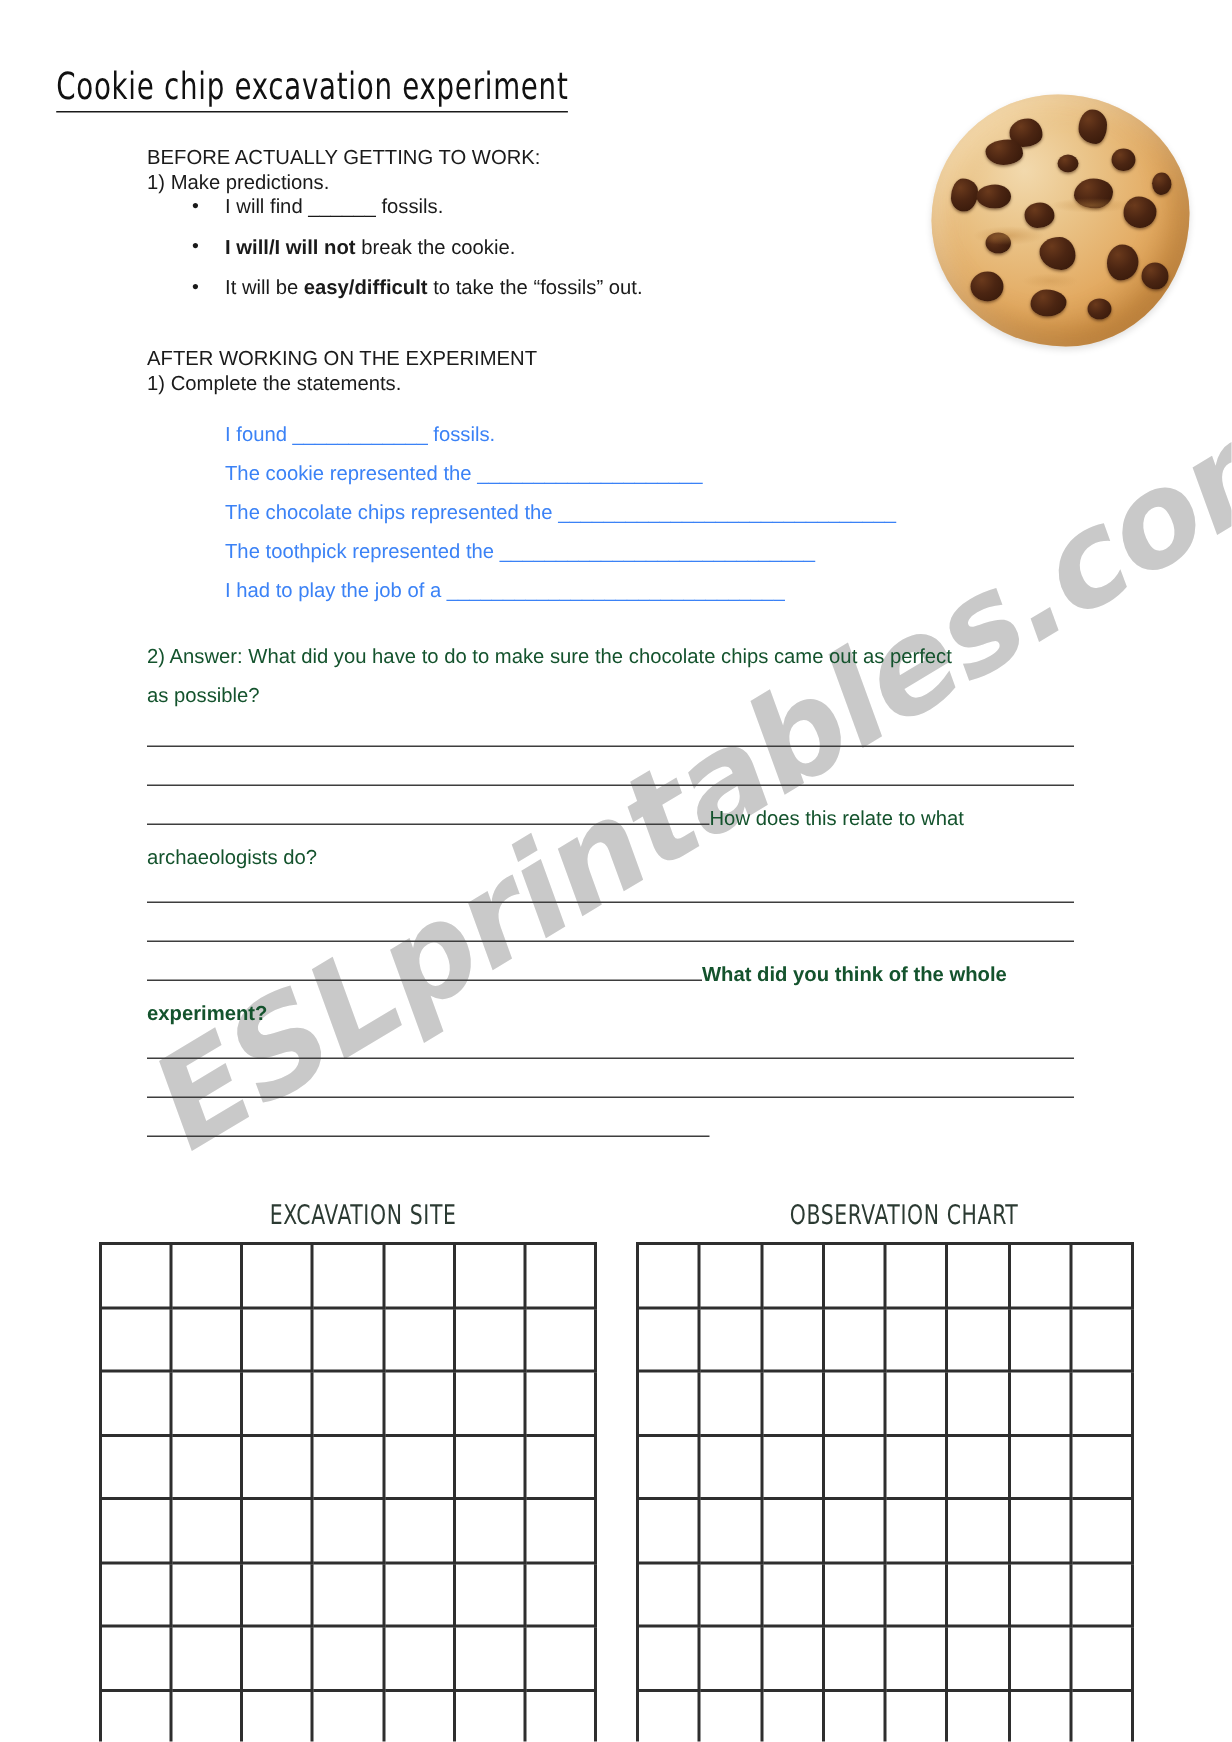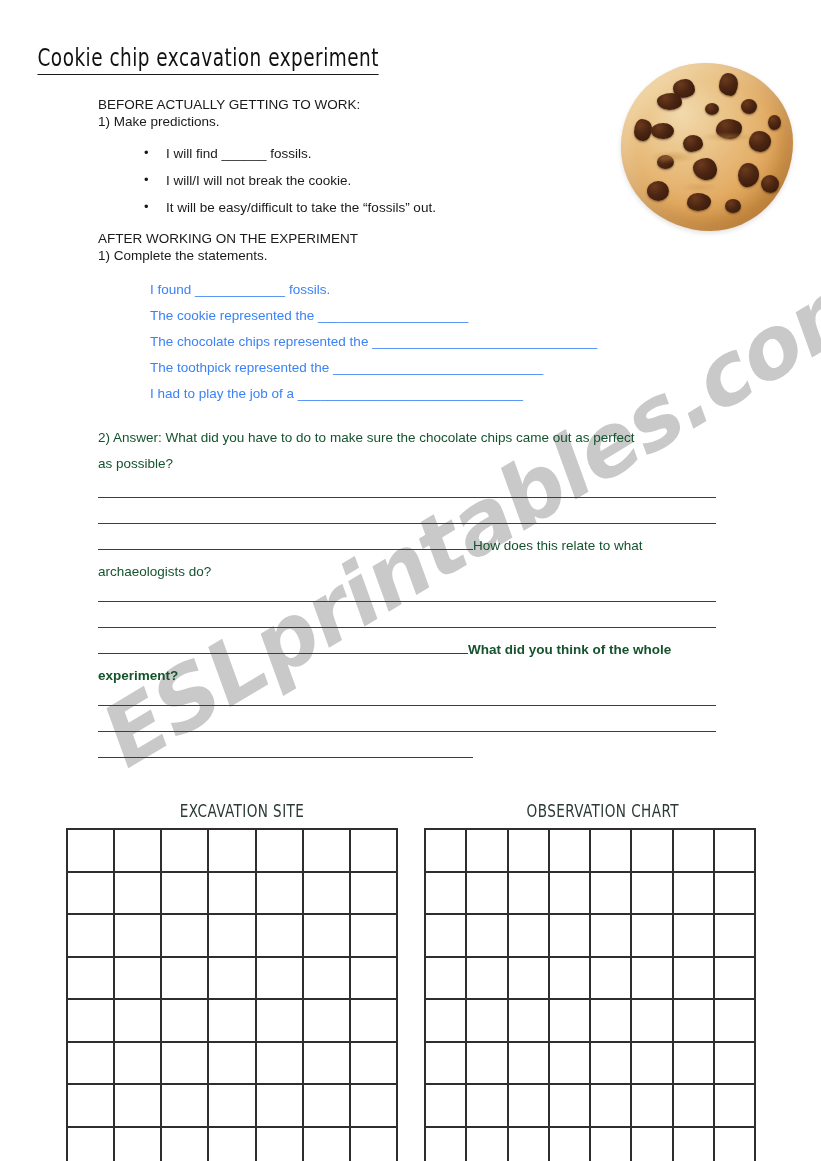--- a/index.html
+++ b/index.html
@@ -115,42 +115,42 @@
     z-index: 3;
     white-space: nowrap;
   }
   .section-head { left: 98px; }
 
   .bullets {
     position: absolute;
     left: 98px;
     top: 129px;
     z-index: 3;
-    margin: 16px;
+    margin: 0;
     padding: 0;
     list-style: none;
   }
   .bullets li {
     position: relative;
     padding-left: 52px;
     font-size: 13.5px;
     line-height: 18px;
     color: #1a1a1a;
     margin-bottom: 9px;
     white-space: nowrap;
   }
   .bullets li::before {
     content: "\2022";
     position: absolute;
     left: 30px;
     top: -1px;
     font-size: 13px;
     color: #1a1a1a;
   }
-  b { font-weight: normal; }
+  b { font-weight: bold; }
 
   .statements {
     position: absolute;
     left: 150px;
     top: 281px;
     z-index: 3;
   }
   .statements .st {
     font-size: 13.5px;
     line-height: 18px;

